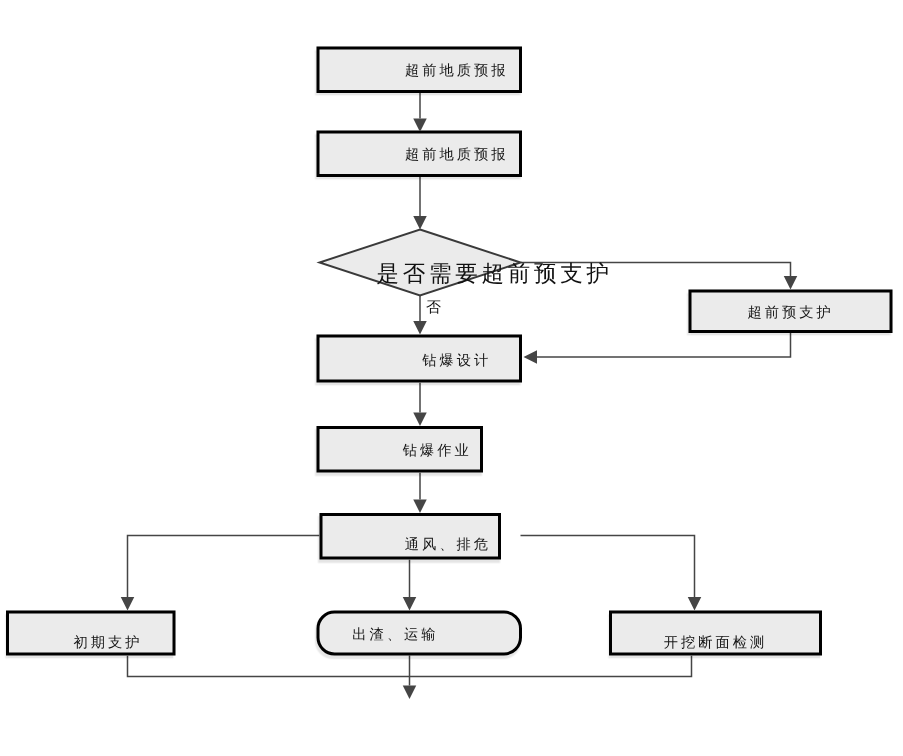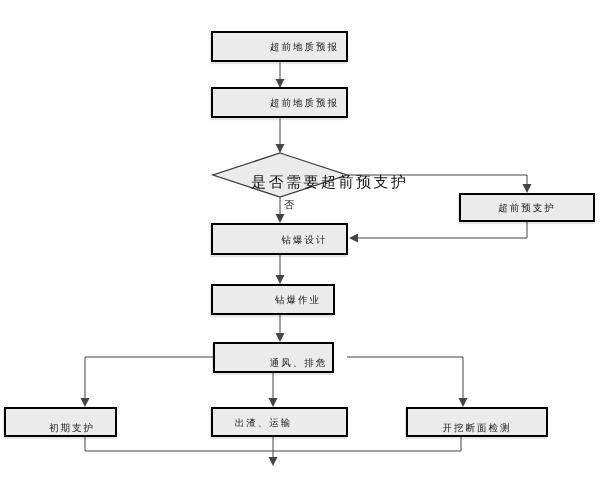--- a/index.html
+++ b/index.html
@@ -22,24 +22,24 @@
   }
   .lbl{position:relative;top:1px;}
   .shift-r{left:25px;}
   .shift-l{left:-16px;}
   .low{top:6px;}
   
   #n-forecast       {left:211px;top:31px; width:137px;height:31px;}
   #n-rock-grade     {left:211px;top:87px; width:137px;height:31px;}
   #n-presupport     {left:459px;top:193px;width:136px;height:29px;}
   #n-blast-design   {left:211px;top:223px;width:137px;height:32px;}
-  #n-blast-work     {left:211px;top:284px;width:124px;height:31px;text-align:center;}
+  #n-blast-work     {left:211px;top:284px;width:111px;height:31px;text-align:center;}
   #n-ventilation    {left:213px;top:342px;width:121px;height:31px;}
   #n-initial-support{left:4px; top:407px;width:113px;height:30px;padding-left:23px;}
-  #n-mucking        {left:211px;top:407px;width:137px;height:30px;}
+  #n-mucking        {left:211px;top:407px;width:137px;height:30px;border-radius:12px;}
   #n-inspection     {left:406px;top:407px;width:142px;height:30px;}
   #n-next-cycle     {left:211px;top:466px;width:136px;height:32px;}
   
   .float-lbl{
     position:absolute;z-index:3;color:#111;
     font-size:15px;letter-spacing:2.5px;white-space:nowrap;
   }
   #decision-label{left:251px;top:173px;}
   #no-label{left:284px;top:198px;font-size:10px;letter-spacing:0;}
 </style>

